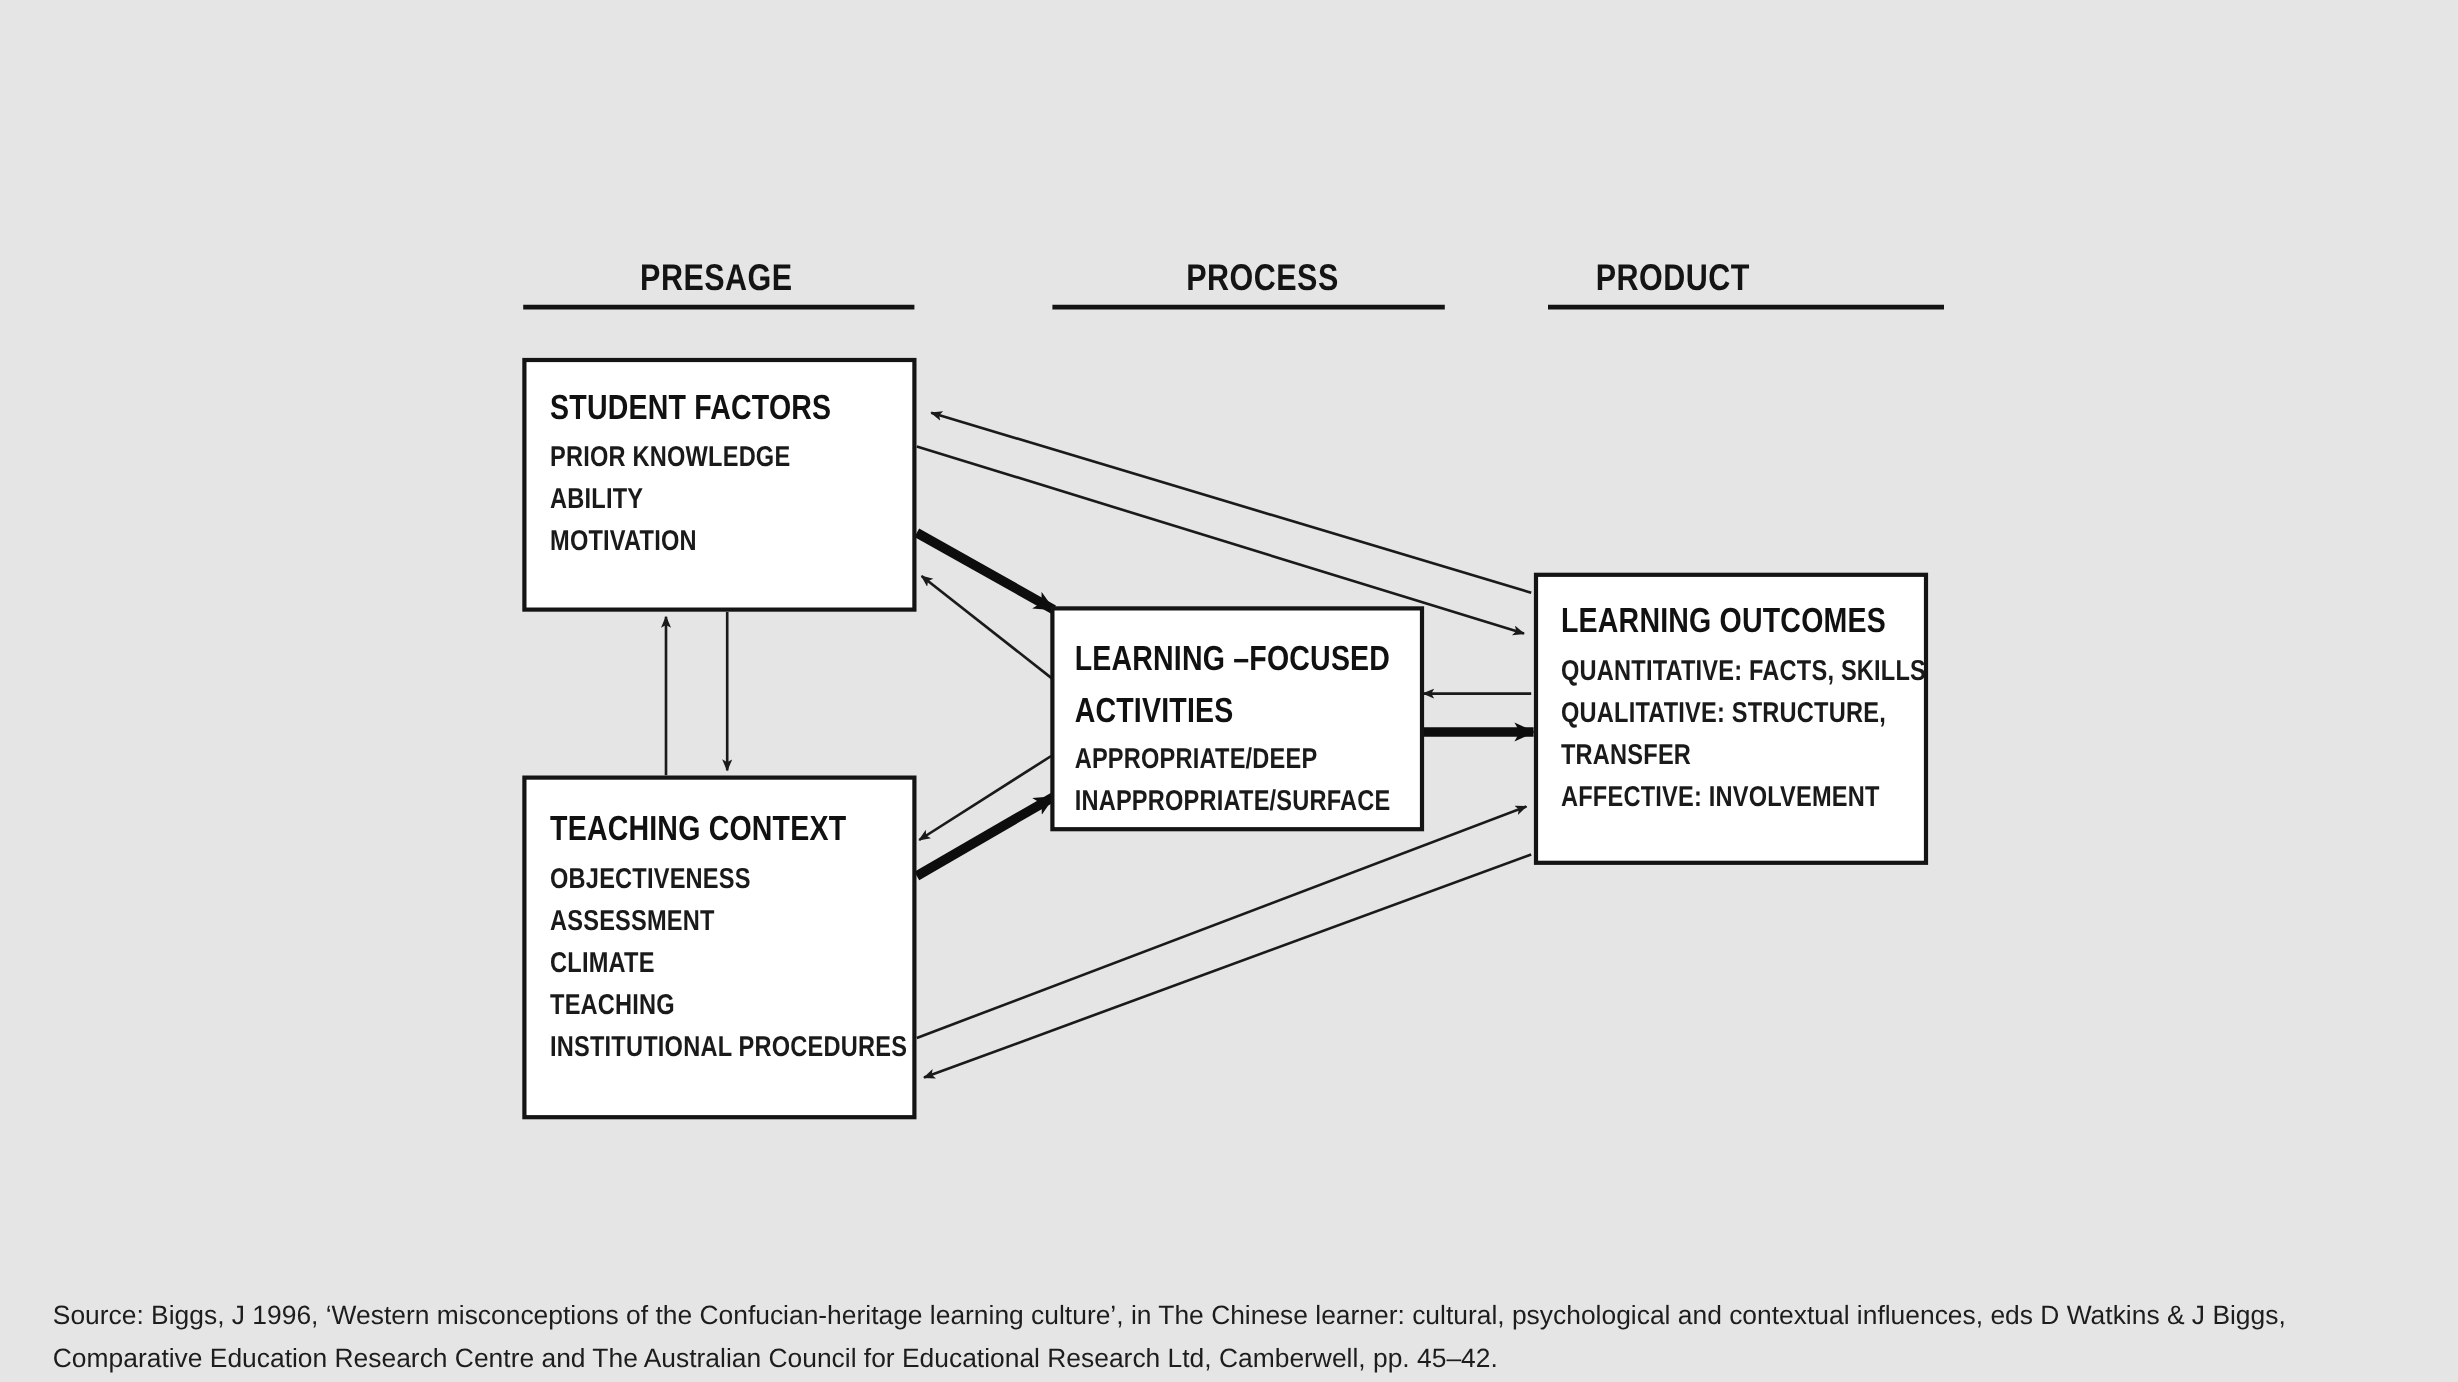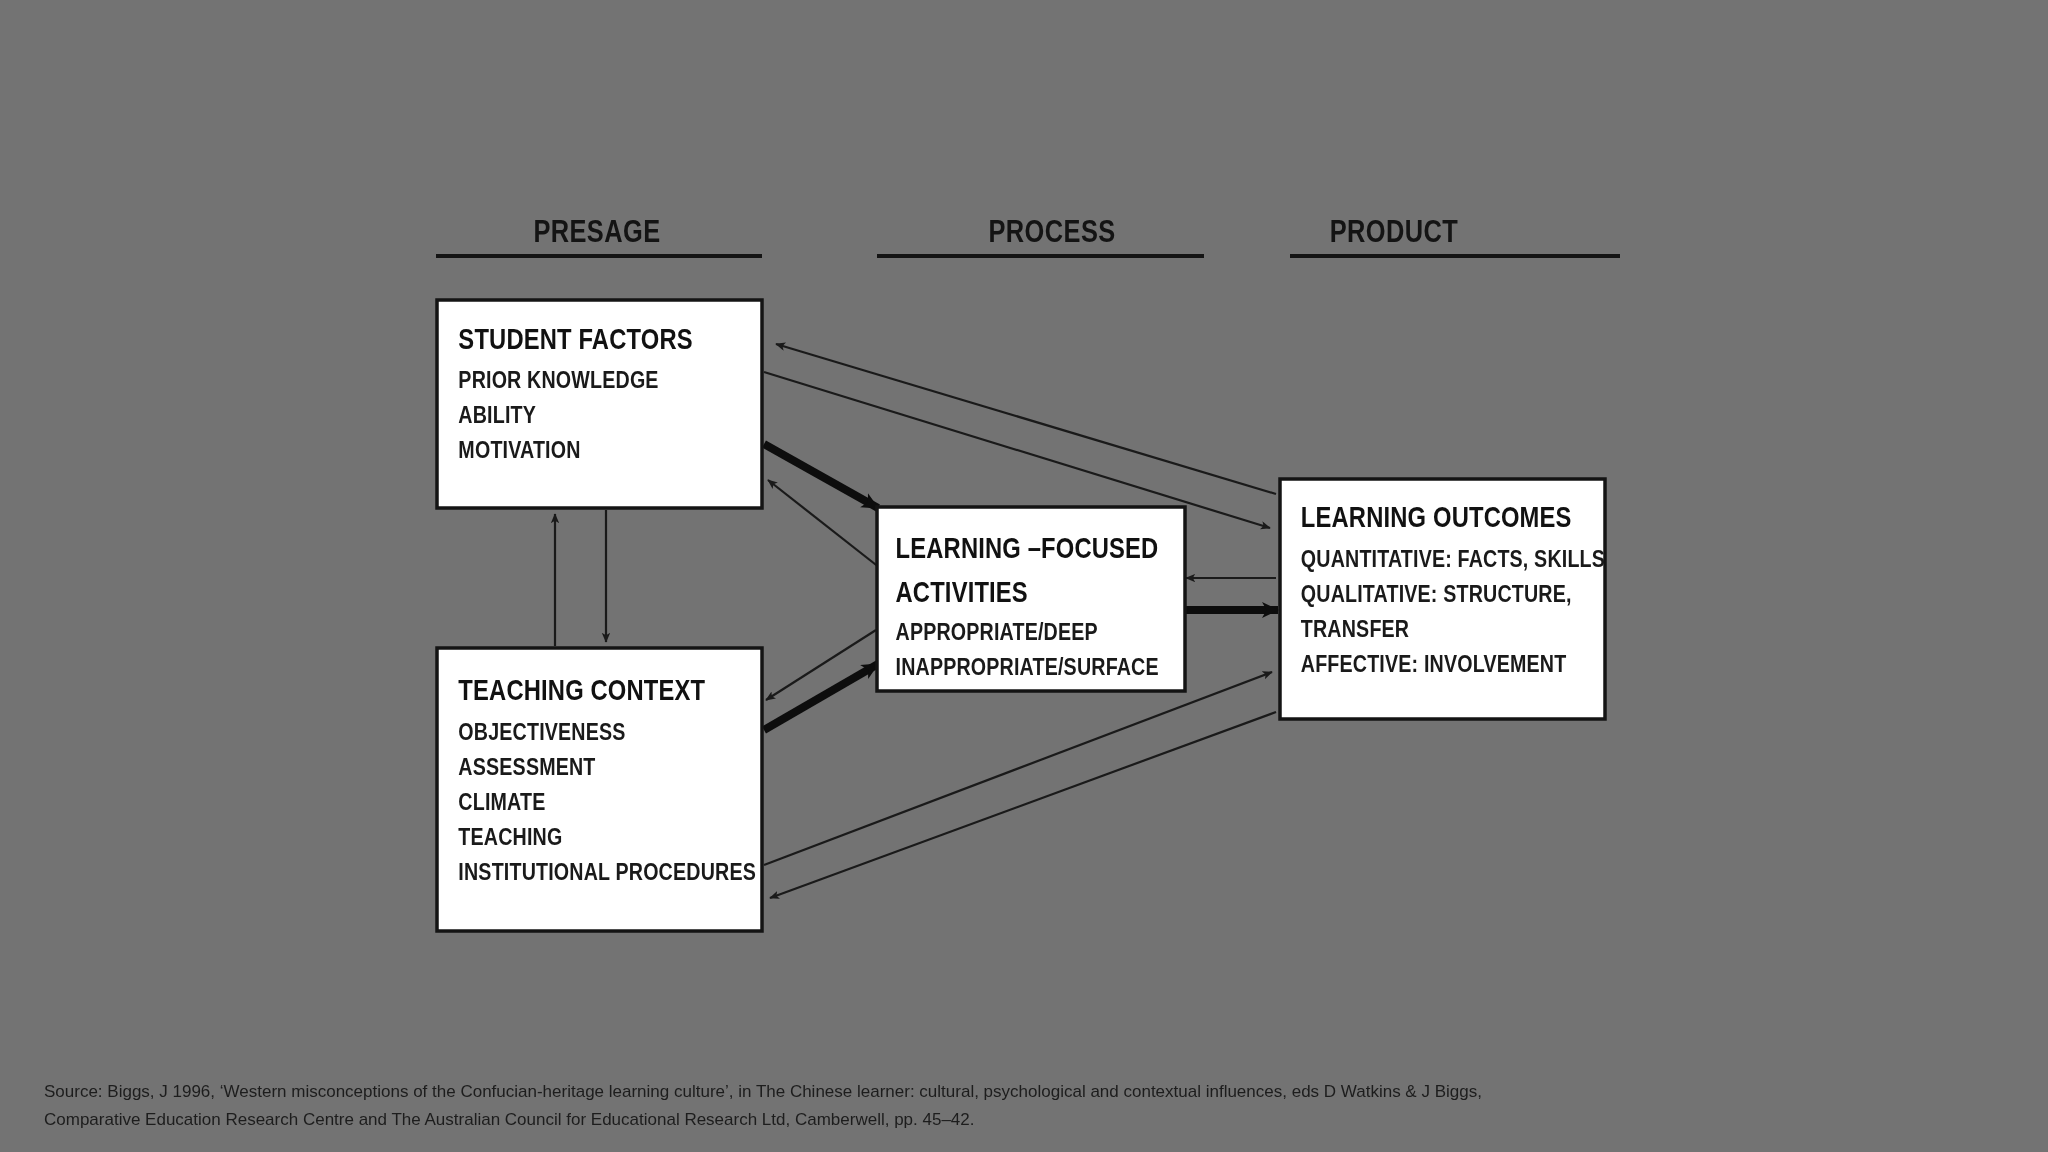--- a/index.html
+++ b/index.html
@@ -11,21 +11,21 @@
     width: 2048px;
     height: 1152px;
     font-family: "Liberation Sans", sans-serif;
     overflow: hidden;
     position: relative;
   }
   #page {
     position: relative;
     width: 2048px;
     height: 1152px;
-    background: #737373;
+    background: #e5e5e5;
   }
   #diagram {
     position: absolute;
     top: 0;
     left: 0;
     width: 2048px;
     height: 1152px;
   }
   .col-header {
     font-family: "Liberation Sans Narrow", "Liberation Sans", sans-serif;
@@ -68,21 +68,21 @@
     stroke: #0d0d0d;
     stroke-width: 8;
     fill: none;
   }
   .source-block {
     position: absolute;
     left: 44px;
     top: 1078px;
     width: 1960px;
     font-family: "Liberation Sans", sans-serif;
-    font-size: 17px;
+    font-size: 22px;
     line-height: 1.62;
     color: #1d1d1d;
   }
   .source-line {
     display: block;
     white-space: nowrap;
   }
 </style>
 </head>
 <body>

